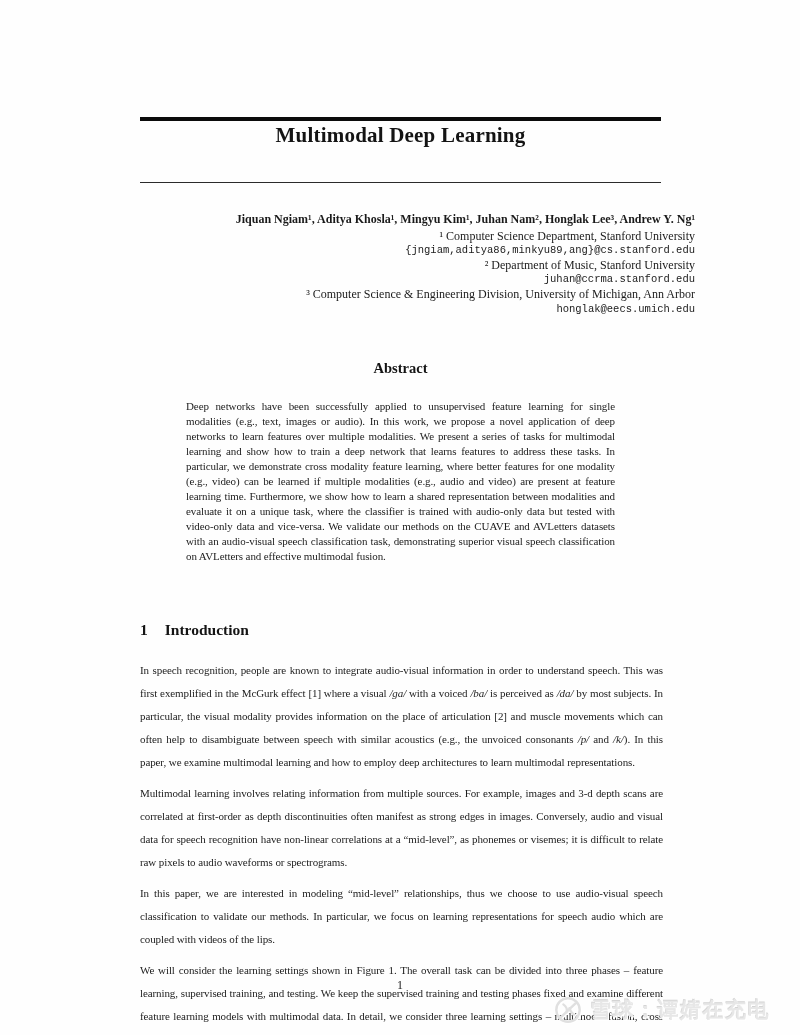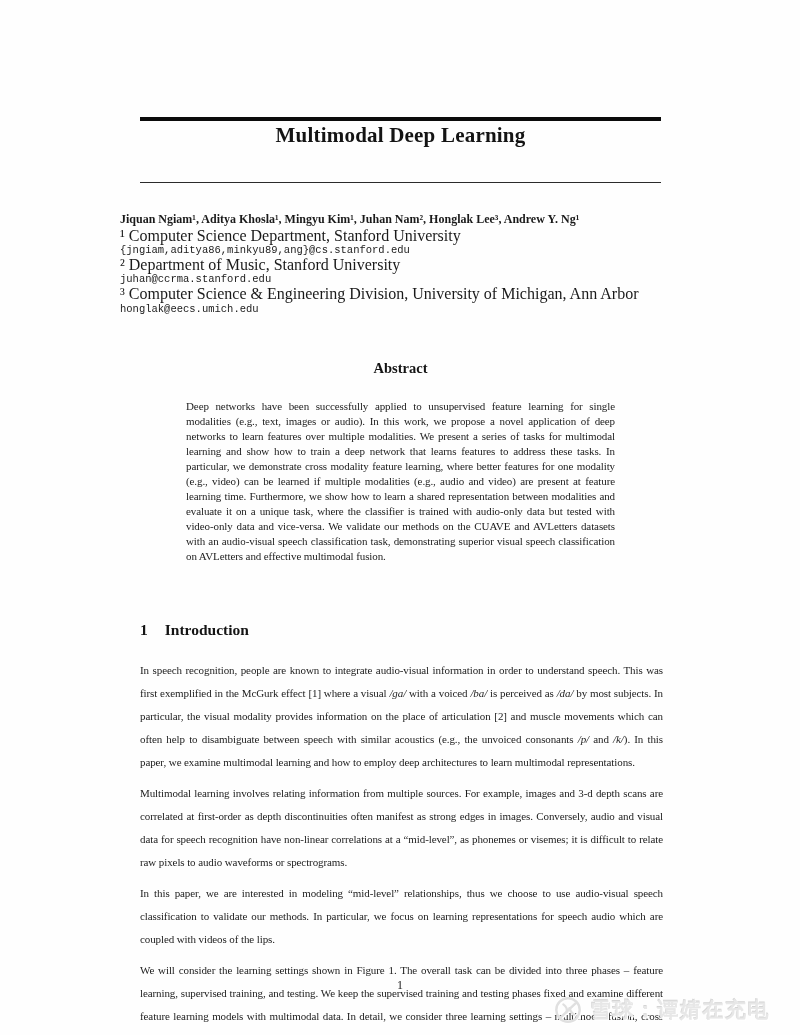--- a/index.html
+++ b/index.html
@@ -20,27 +20,27 @@
     position: absolute; left: 140px; top: 123px; width: 521px; margin: 0;
     text-align: center; font-size: 21px; font-weight: bold; color: #141414;
     letter-spacing: 0.2px;
   }
   .rule-thin {
     position: absolute; left: 140px; top: 182px;
     width: 521px; height: 1.4px; background: #2b2b2b;
   }
 
   .authors {
-    position: absolute; left: 120px; top: 212px; width: 581px;
-    text-align: left; line-height: 14.6px;
+    position: absolute; left: 114px; top: 212px; width: 581px;
+    text-align: right; line-height: 14.6px;
   }
   .author-names {
     font-weight: bold; font-size: 12px; white-space: nowrap; margin-bottom: 2px;
   }
-  .affil { font-size: 16px; }
+  .affil { font-size: 12px; }
   .affil.mono {
     font-family: "Liberation Mono", "DejaVu Sans Mono", monospace;
     font-size: 10.5px; letter-spacing: 0px;
   }
 
   .abstract-heading {
     position: absolute; left: 140px; top: 360px; width: 521px;
     text-align: center; font-weight: bold; font-size: 14.5px; color: #141414;
   }
   .abstract-body {

